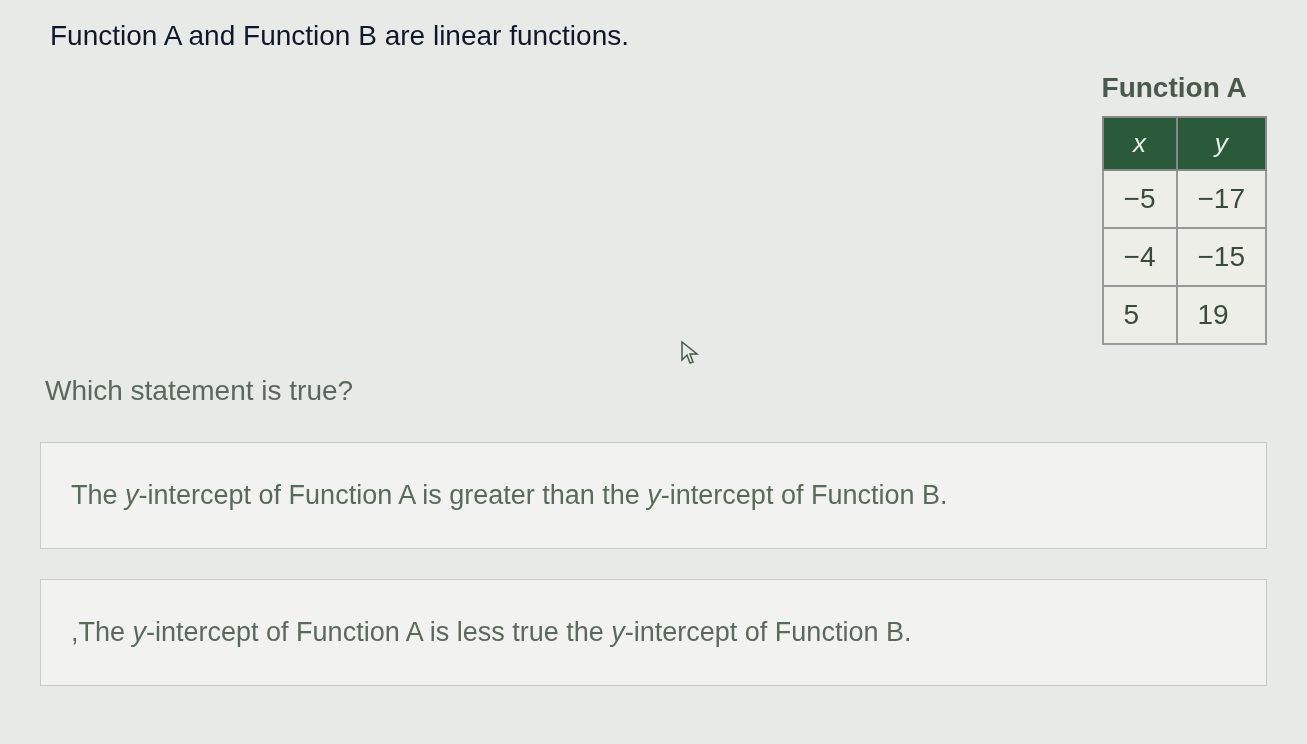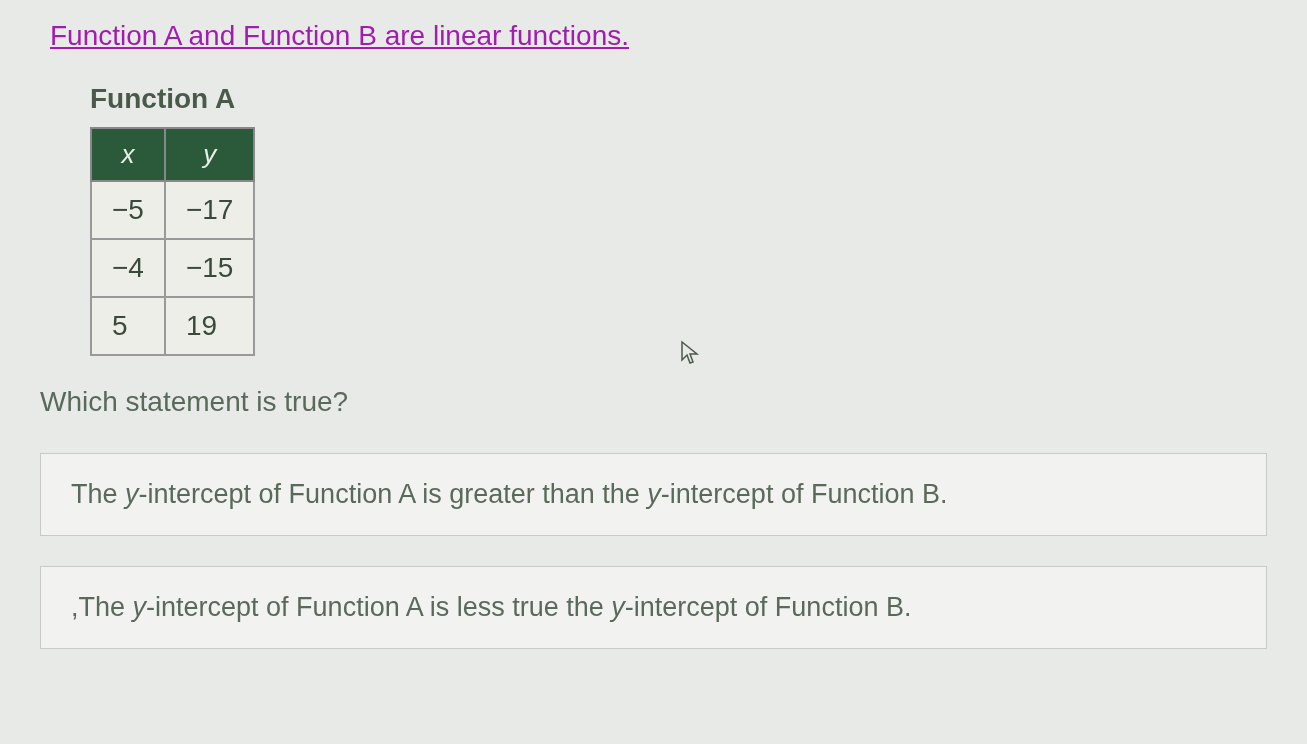--- a/index.html
+++ b/index.html
@@ -10,30 +10,30 @@
     body {
       font-family: Arial, Helvetica, sans-serif;
       background: #e8eae8;
       padding: 20px 40px;
       color: #4a5a4a;
       width: 1307px;
       height: 744px;
     }
     .intro {
       font-size: 28px;
-      color: #a21caf;
-      margin-bottom: 31px;
+      color: #0f172a;
+      margin-bottom: 20px;
       margin-left: 10px;
-      text-decoration: underline;
     }
     .functions-row {
       display: flex;
       gap: 64px;
       margin-left: 50px;
       margin-bottom: 30px;
+      justify-content: flex-end;
     }
     .function-block {
       display: flex;
       flex-direction: column;
     }
     .function-title {
       font-size: 28px;
       font-weight: bold;
       color: #4a5a4a;
       margin-bottom: 12px;
@@ -64,27 +64,28 @@
       font-size: 28px;
       color: #3a4a3a;
       padding: 12px 20px;
       border: 2px solid #999;
       text-align: left;
       background: #eeeee8;
     }
     .question {
       font-size: 28px;
       color: #5a6a5a;
+      margin-left: 5px;
       margin-top: 10px;
       margin-bottom: 35px;
     }
     .option {
       background: #f2f3f0;
       border: 1px solid #c8cac6;
-      padding: 25px 30px;
+      padding: 37px 30px;
       margin-bottom: 30px;
       font-size: 27px;
       color: #5a6a5a;
       cursor: pointer;
     }
     .option .ital {
       font-style: italic;
     }
     .cursor-icon {
       position: absolute;

